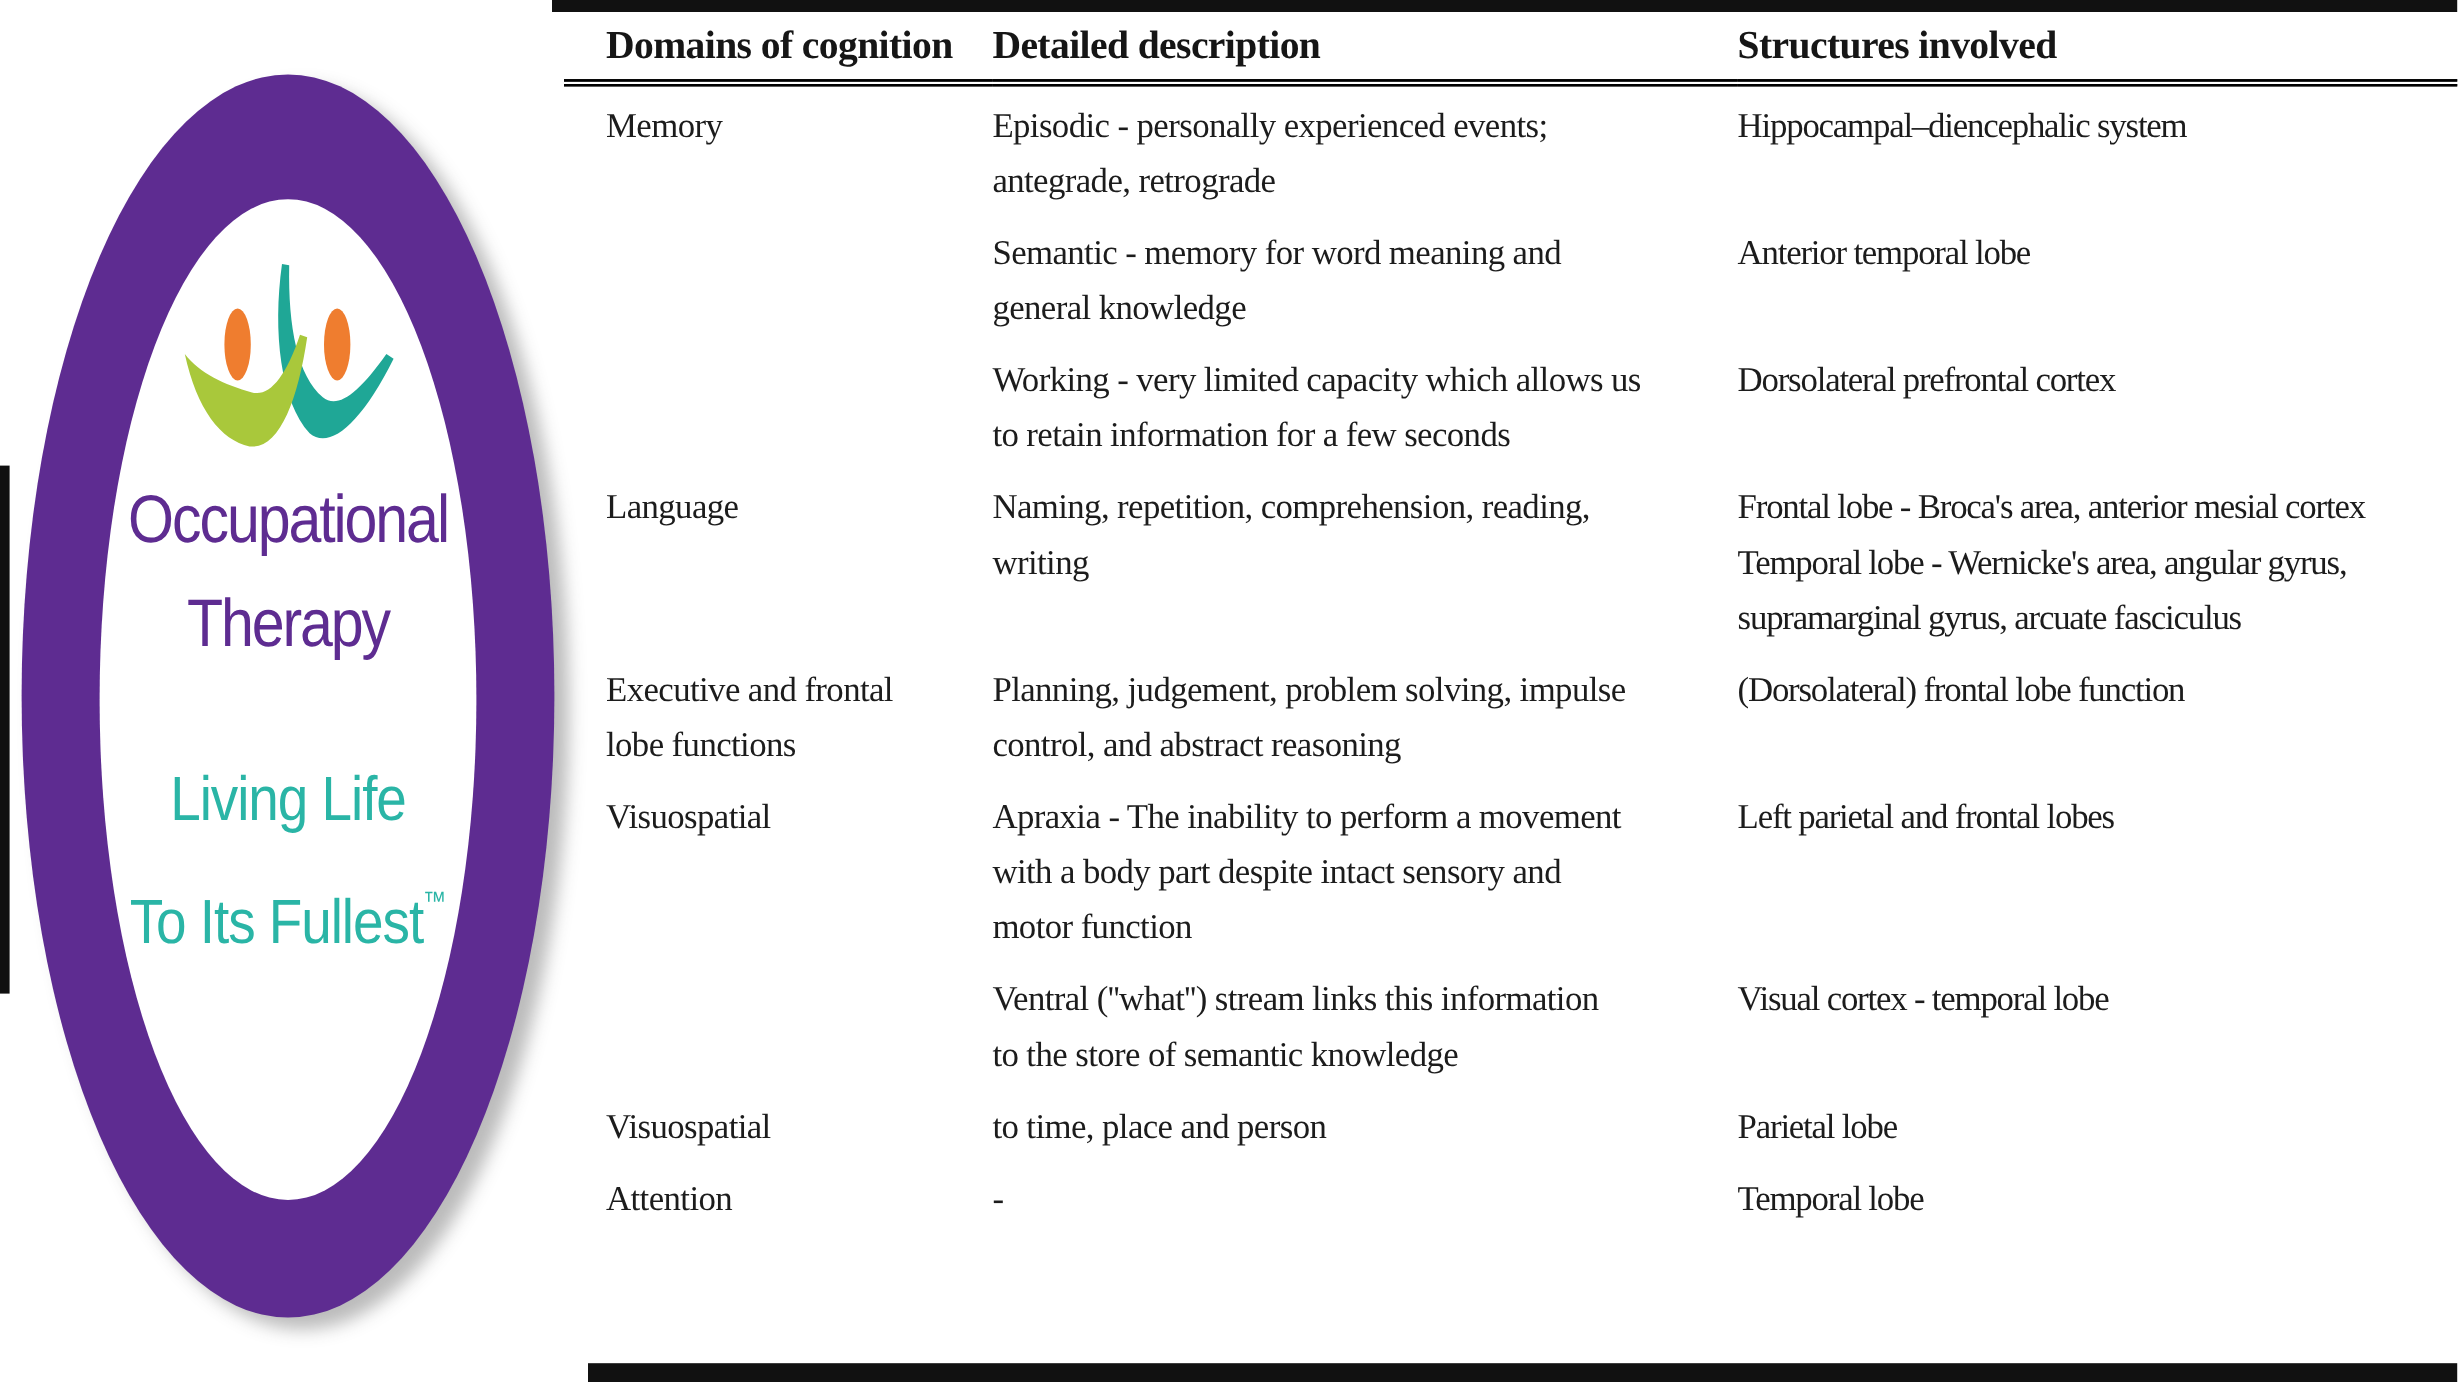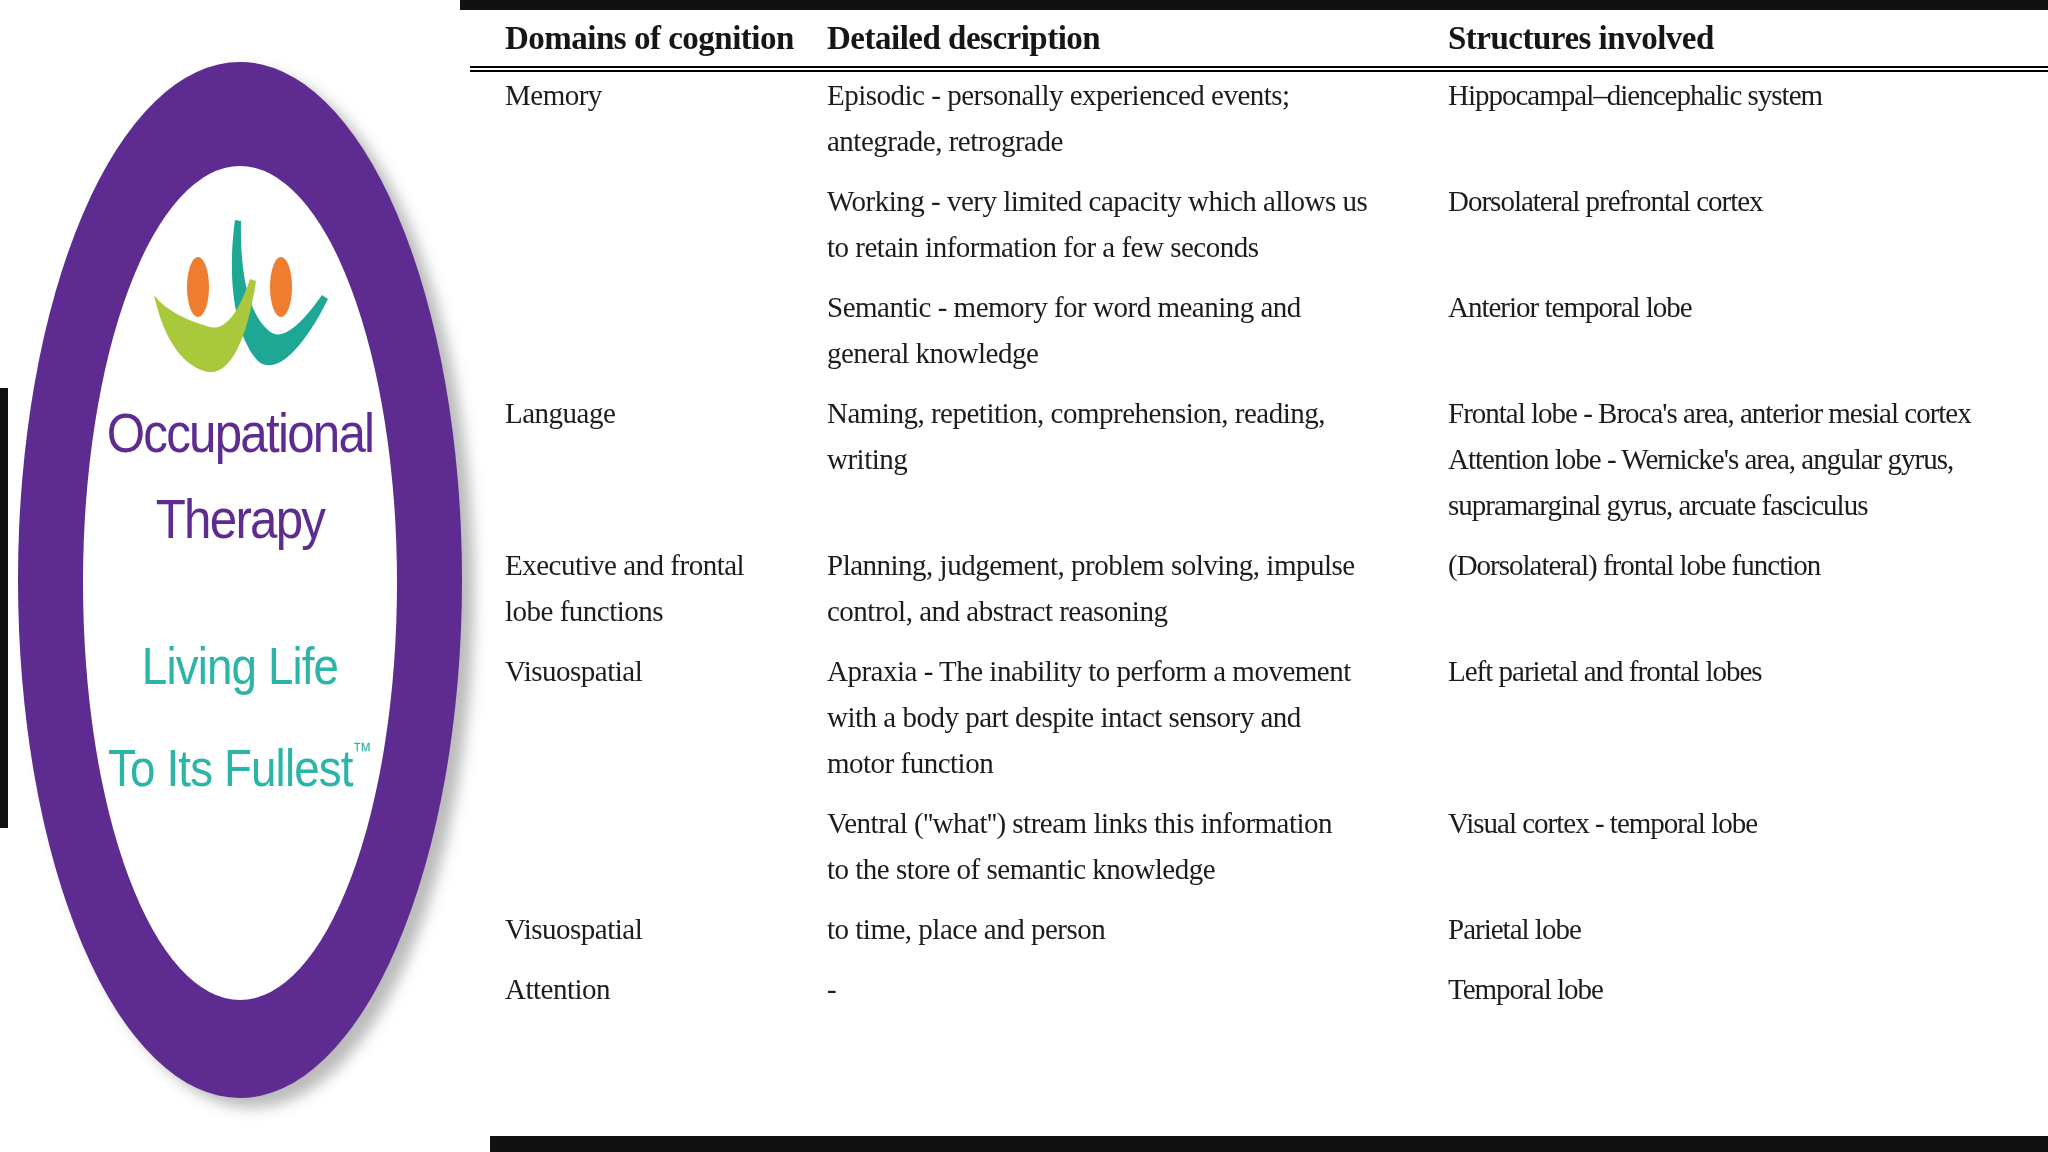--- a/index.html
+++ b/index.html
@@ -29,21 +29,21 @@
   
   .topbar{position:absolute;left:460px;top:0;width:1588px;height:10px;background:#111;}
   .bottombar{position:absolute;left:490px;top:1136px;width:1558px;height:16px;background:#111;}
   table.cog{position:absolute;left:470px;top:10px;width:1578px;border-collapse:collapse;
             table-layout:fixed;}
   .cog th{font-size:33px;font-weight:bold;text-align:left;color:#161616;
           padding:10px 0 9px 0;border-bottom:6px double #000;letter-spacing:-0.5px;}
   .cog th:first-child,.cog td:first-child{padding-left:35px;}
   .cog td{vertical-align:top;font-size:29px;line-height:46px;color:#1c1c1c;
           letter-spacing:-0.5px;white-space:pre;padding:0 0 14px 0;}
-  .cog tbody tr:first-child td{}
+  .cog tbody tr:first-child td{padding-top:10px;}
   .cog tbody tr:last-child td{padding-bottom:0;}
   .cog td.str{letter-spacing:-1px;}
 </style>
 </head>
 <body>
 
 <div class="canvas">
 
   <div class="left-strip"></div>
 
@@ -79,36 +79,36 @@
     </thead>
     <tbody>
       <tr>
         <td class="dom">Memory</td>
         <td class="desc">Episodic - personally experienced events;
 antegrade, retrograde</td>
         <td class="str">Hippocampal–diencephalic system</td>
       </tr>
       <tr>
         <td class="dom"></td>
+        <td class="desc">Semantic - memory for word meaning and
+general knowledge</td>
+        <td class="str">Anterior temporal lobe</td>
+      </tr>
+      <tr>
+        <td class="dom"></td>
         <td class="desc">Working - very limited capacity which allows us
 to retain information for a few seconds</td>
         <td class="str">Dorsolateral prefrontal cortex</td>
-      </tr>
-      <tr>
-        <td class="dom"></td>
-        <td class="desc">Semantic - memory for word meaning and
-general knowledge</td>
-        <td class="str">Anterior temporal lobe</td>
       </tr>
       <tr>
         <td class="dom">Language</td>
         <td class="desc">Naming, repetition, comprehension, reading,
 writing</td>
         <td class="str">Frontal lobe - Broca's area, anterior mesial cortex
-Attention lobe - Wernicke's area, angular gyrus,
+Temporal lobe - Wernicke's area, angular gyrus,
 supramarginal gyrus, arcuate fasciculus</td>
       </tr>
       <tr>
         <td class="dom">Executive and frontal
 lobe functions</td>
         <td class="desc">Planning, judgement, problem solving, impulse
 control, and abstract reasoning</td>
         <td class="str">(Dorsolateral) frontal lobe function</td>
       </tr>
       <tr>

